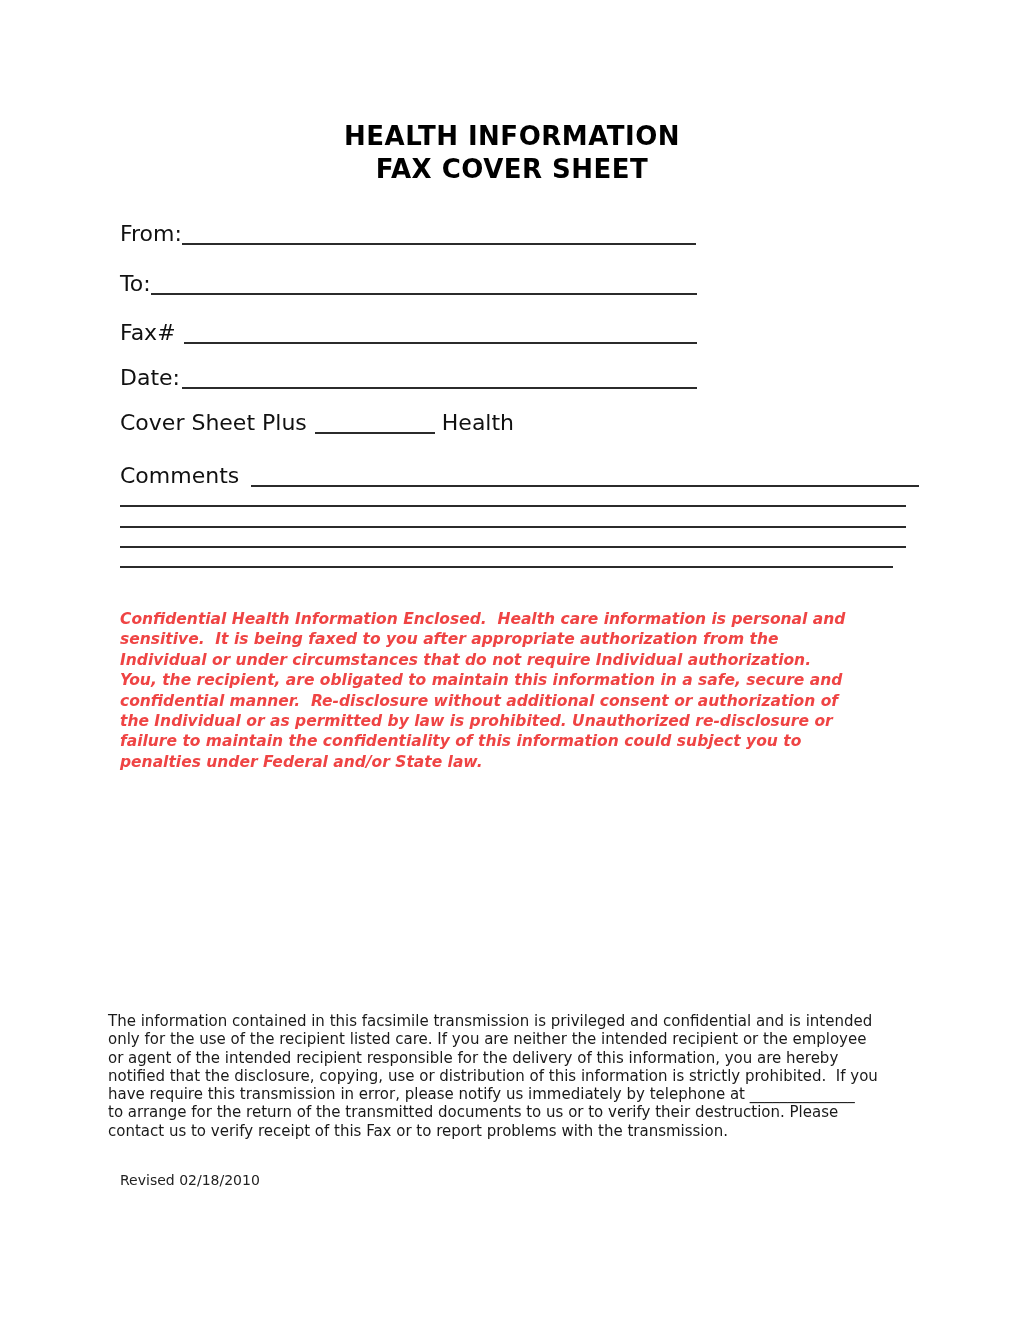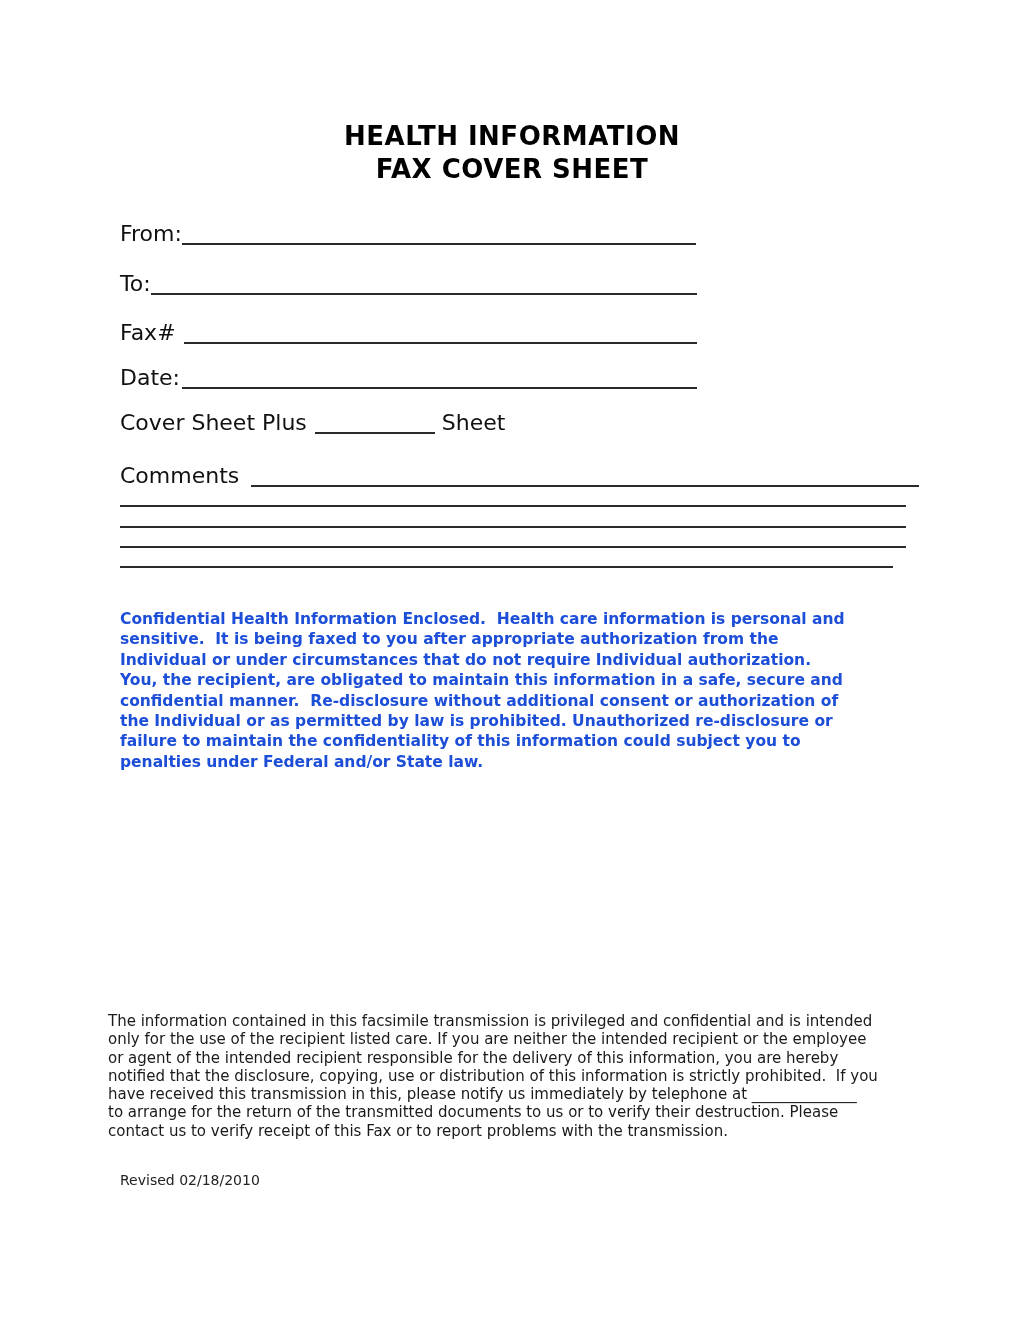--- a/index.html
+++ b/index.html
@@ -28,21 +28,21 @@
     border-bottom:2px solid #2b2b2b;
     position:relative;top:4px;
     overflow:visible;
   }
   .rule{
     position:absolute;left:120px;height:0;
     border-top:2px solid #2b2b2b;
   }
   .notice{
     position:absolute;left:120px;top:609px;
-    font-weight:bold;font-size:15.5px;line-height:20.4px;color:#1d4ed8;
+    font-weight:bold;font-size:15.5px;line-height:20.4px;color:#ef4444;font-style:italic;
   }
   .notice > div{white-space:pre;}
   .disclaimer{
     position:absolute;left:108px;top:1012px;
     font-size:15px;line-height:18.3px;color:#1a1a1a;
   }
   .disclaimer > div{white-space:pre;}
   .footer{
     position:absolute;left:120px;top:1172px;
     font-size:14px;color:#222;
@@ -78,21 +78,21 @@
   </div>
 
   <div class="field-row" style="top:366px">
     <span>Date:</span>
     <span class="blank ml2" style="width:515px"></span>
   </div>
 
   <div class="field-row" style="top:411px">
     <span>Cover Sheet Plus</span>
     <span class="blank ml8" style="width:120px"></span>
-    <span class="ml7">Sheet</span>
+    <span class="ml7">Health</span>
   </div>
 
   <div class="field-row" style="top:464px">
     <span>Comments</span>
     <span class="blank ml12" style="width:668px"></span>
   </div>
 
   <div class="rule" style="top:505px;width:786px"></div>
   <div class="rule" style="top:526px;width:786px"></div>
   <div class="rule" style="top:546px;width:786px"></div>
@@ -107,20 +107,20 @@
     <div>the Individual or as permitted by law is prohibited. Unauthorized re-disclosure or</div>
     <div>failure to maintain the confidentiality of this information could subject you to</div>
     <div>penalties under Federal and/or State law.</div>
   </div>
 
   <div class="disclaimer">
     <div>The information contained in this facsimile transmission is privileged and confidential and is intended</div>
     <div>only for the use of the recipient listed care. If you are neither the intended recipient or the employee</div>
     <div>or agent of the intended recipient responsible for the delivery of this information, you are hereby</div>
     <div>notified that the disclosure, copying, use or distribution of this information is strictly prohibited.  If you</div>
-    <div>have received this transmission in this, please notify us immediately by telephone at ______________</div>
+    <div>have require this transmission in error, please notify us immediately by telephone at ______________</div>
     <div>to arrange for the return of the transmitted documents to us or to verify their destruction. Please</div>
     <div>contact us to verify receipt of this Fax or to report problems with the transmission.</div>
   </div>
 
   <div class="footer">Revised 02/18/2010</div>
 
 </div>
 
 </body></html>

